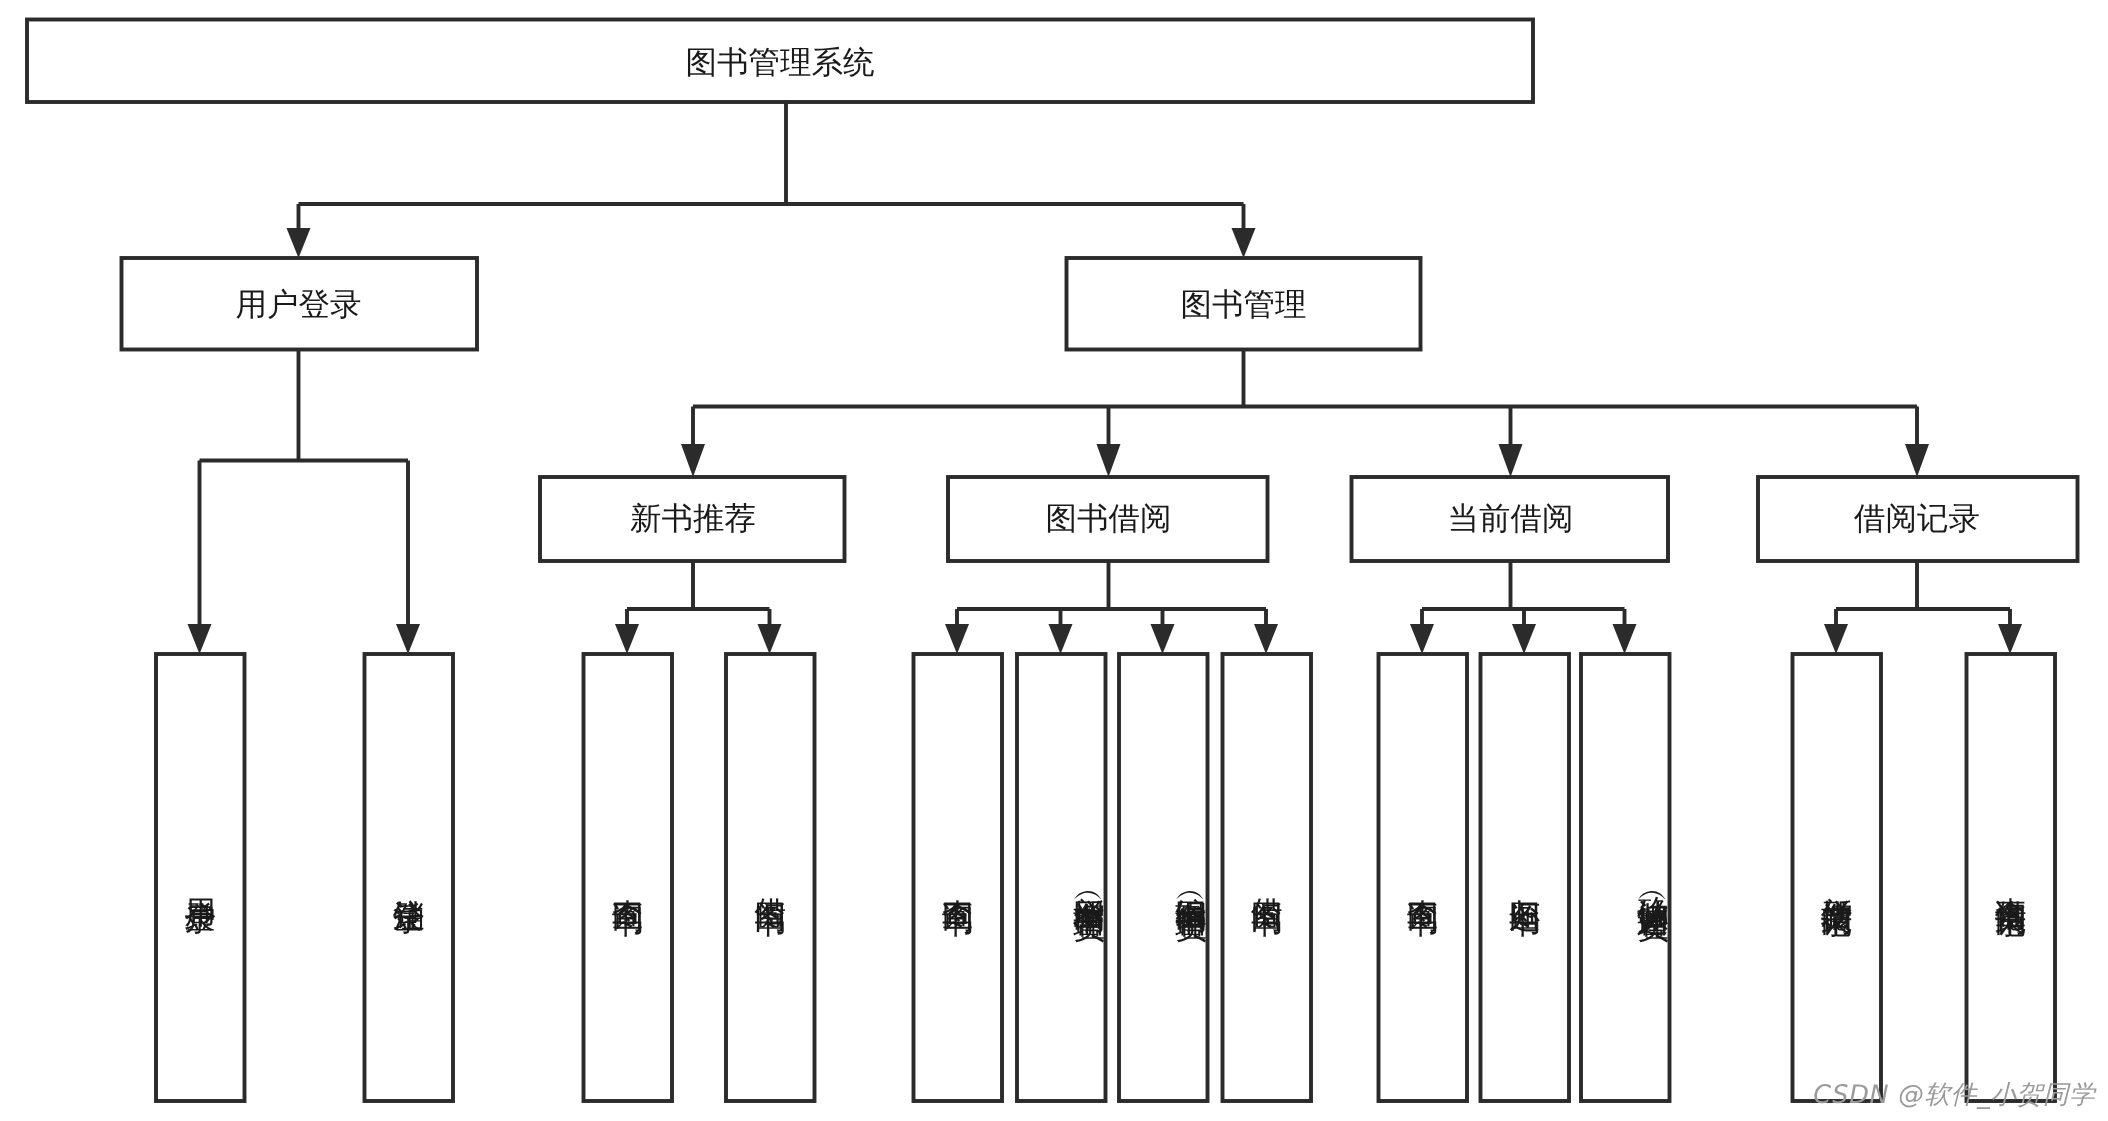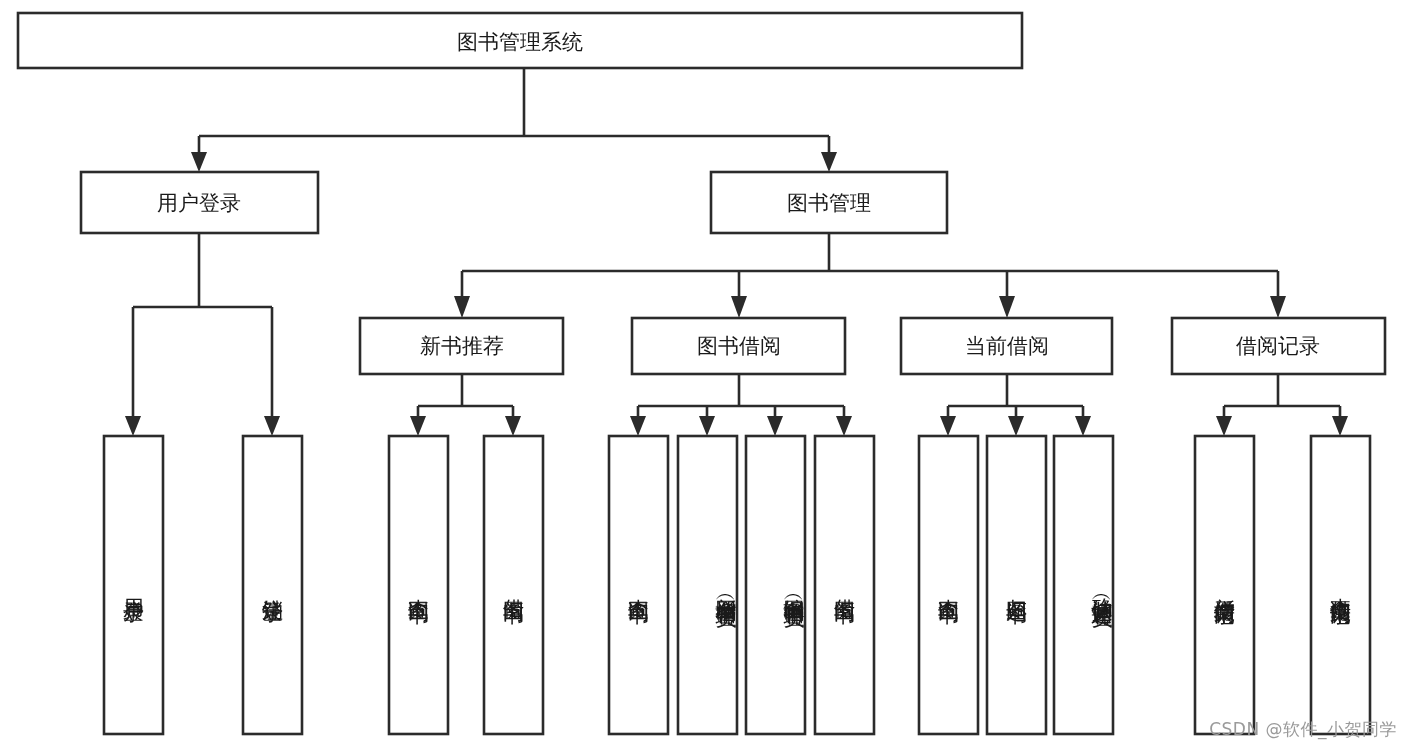--- a/index.html
+++ b/index.html
@@ -65,20 +65,21 @@
   }
   .watermark {
     position: absolute;
     right: 8px;
     bottom: 6px;
     font-family: "DejaVu Sans", "Liberation Sans", sans-serif;
     font-size: 17px;
     color: #9a9a9a;
     letter-spacing: 0.5px;
     white-space: nowrap;
+    font-style: italic;
   }
 </style>
 </head>
 <body>
 
 <div id="diagram-root">
 
   <svg id="tree-svg" viewBox="0 0 1405 747">
     <defs></defs>
 

